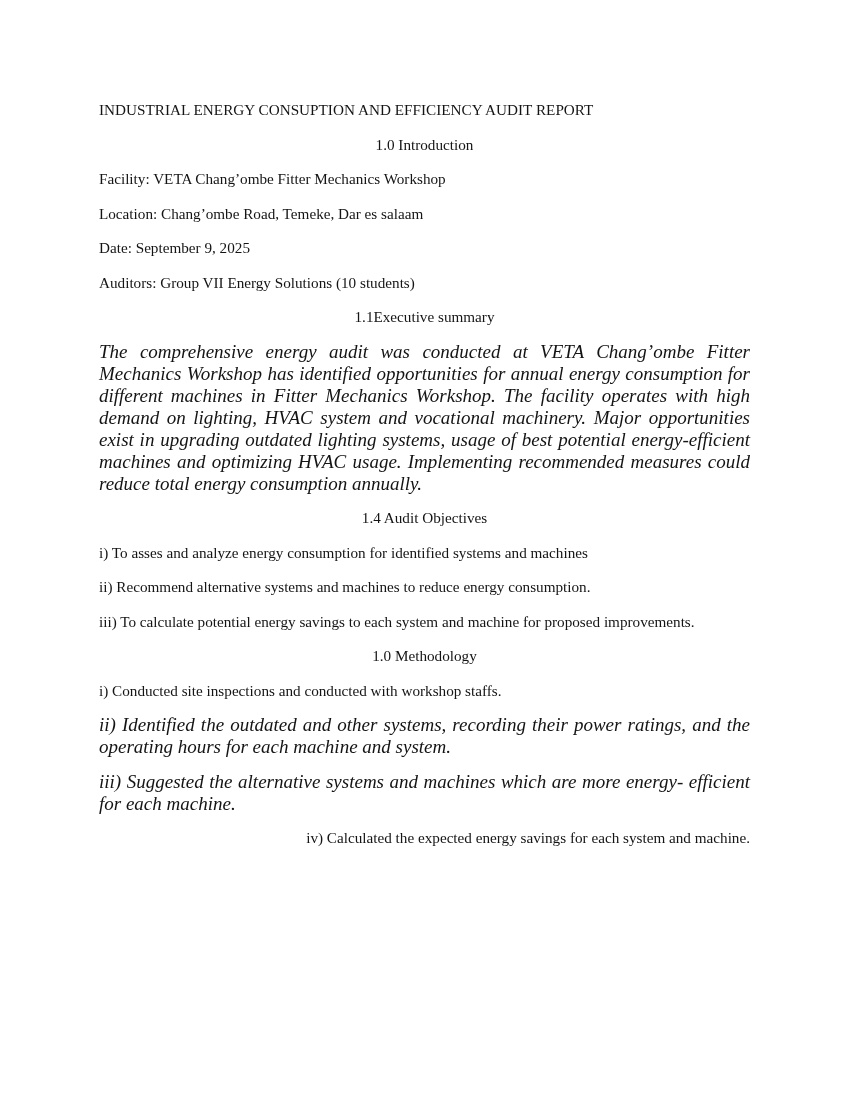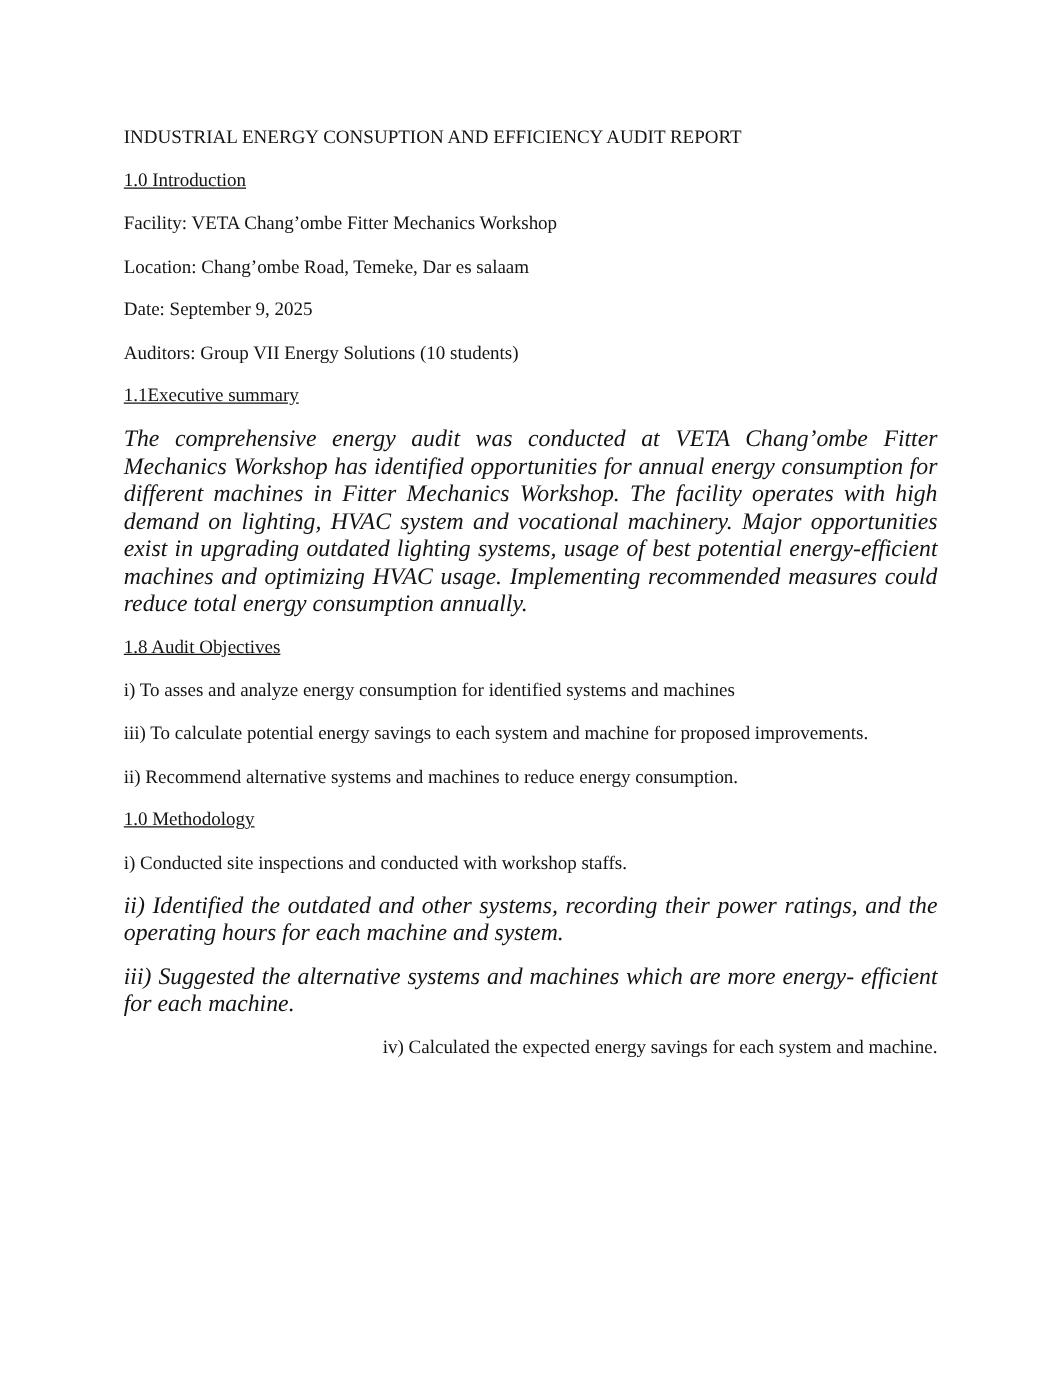--- a/index.html
+++ b/index.html
@@ -47,22 +47,21 @@
     line-height: 22px;
     margin: 0 0 12.5px 0;
     text-align: justify;
     text-justify: inter-word;
     font-style: italic;
   }
   .heading {
     font-size: 15.2px;
     line-height: 22px;
     margin: 0 0 12.5px 0;
-    text-align: left;
-    text-decoration: underline;
+    text-align: center;
   }
   .para-justify:last-child,
   .para:last-child {
     margin-bottom: 0;
     text-align: right;
   }
 </style>
 </head>
 <body>
 
@@ -78,27 +77,27 @@
     <p class="para">Location: Chang’ombe Road, Temeke, Dar es salaam</p>
 
     <p class="para">Date: September 9, 2025</p>
 
     <p class="para">Auditors: Group VII Energy Solutions (10 students)</p>
 
     <p class="heading">1.1Executive summary</p>
 
     <p class="para-justify">The comprehensive energy audit was conducted at VETA Chang’ombe Fitter Mechanics Workshop has identified opportunities for annual energy consumption for different machines in Fitter Mechanics Workshop. The facility operates with high demand on lighting, HVAC system and vocational machinery. Major opportunities exist in upgrading outdated lighting systems, usage of best potential energy-efficient machines and optimizing HVAC usage. Implementing recommended measures could reduce total energy consumption annually.</p>
 
-    <p class="heading">1.8 Audit Objectives</p>
+    <p class="heading">1.4 Audit Objectives</p>
 
     <p class="para">i) To asses and analyze energy consumption for identified systems and machines</p>
 
+    <p class="para">ii) Recommend alternative systems and machines to reduce energy consumption.</p>
+
     <p class="para">iii) To calculate potential energy savings to each system and machine for proposed improvements.</p>
-
-    <p class="para">ii) Recommend alternative systems and machines to reduce energy consumption.</p>
 
     <p class="heading">1.0 Methodology</p>
 
     <p class="para">i) Conducted site inspections and conducted with workshop staffs.</p>
 
     <p class="para-justify">ii) Identified the outdated and other systems, recording their power ratings, and the operating hours for each machine and system.</p>
 
     <p class="para-justify">iii) Suggested the alternative systems and machines which are more energy- efficient for each machine.</p>
 
     <p class="para">iv) Calculated the expected energy savings for each system and machine.</p>

